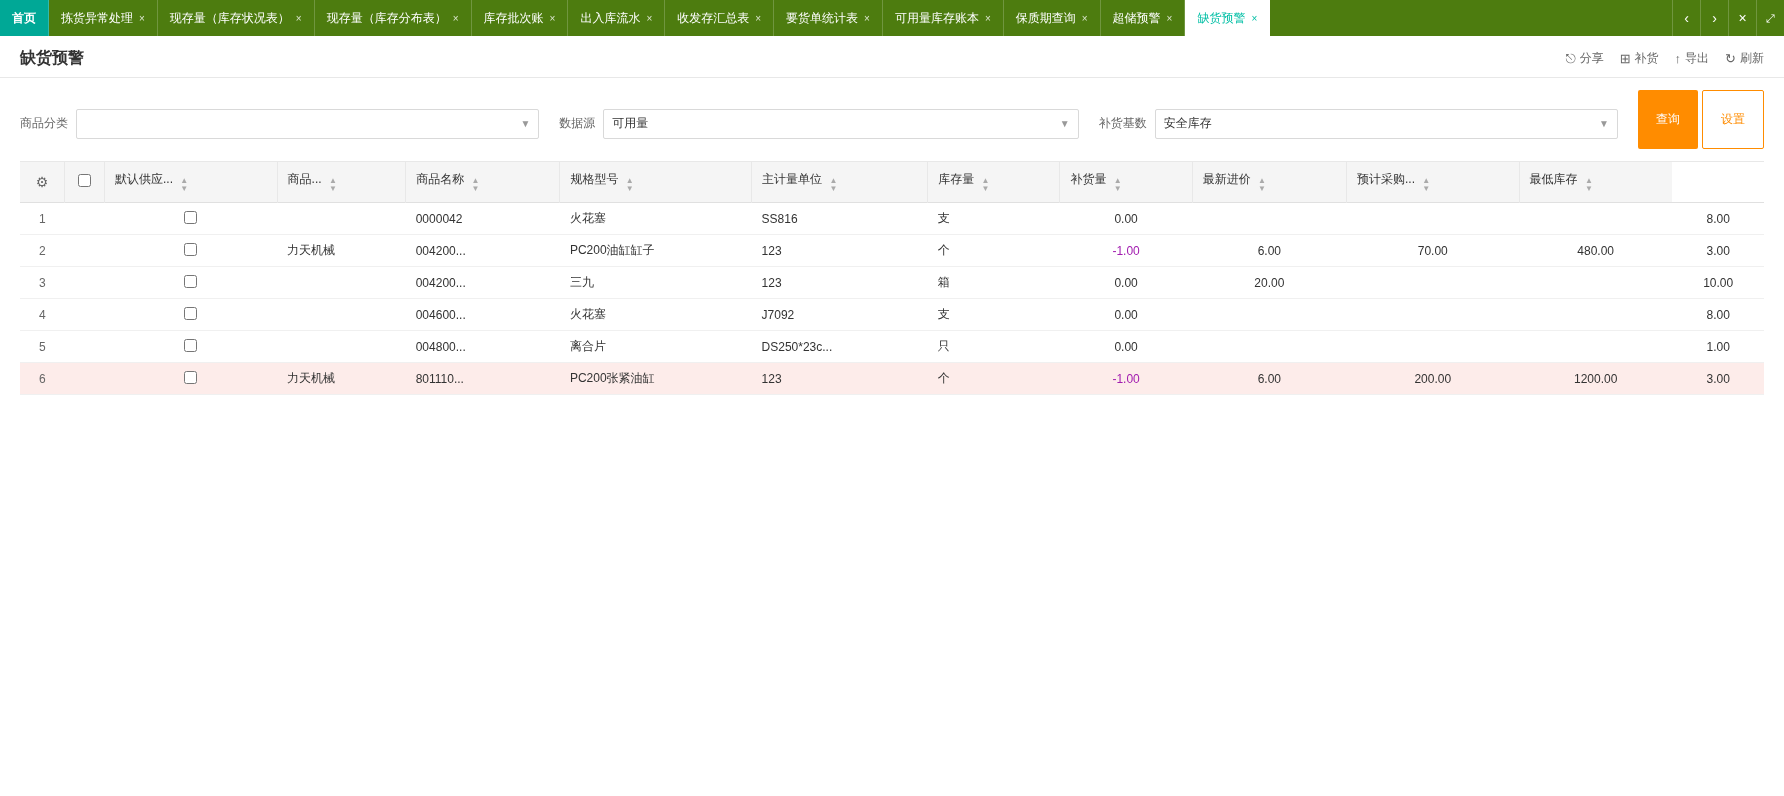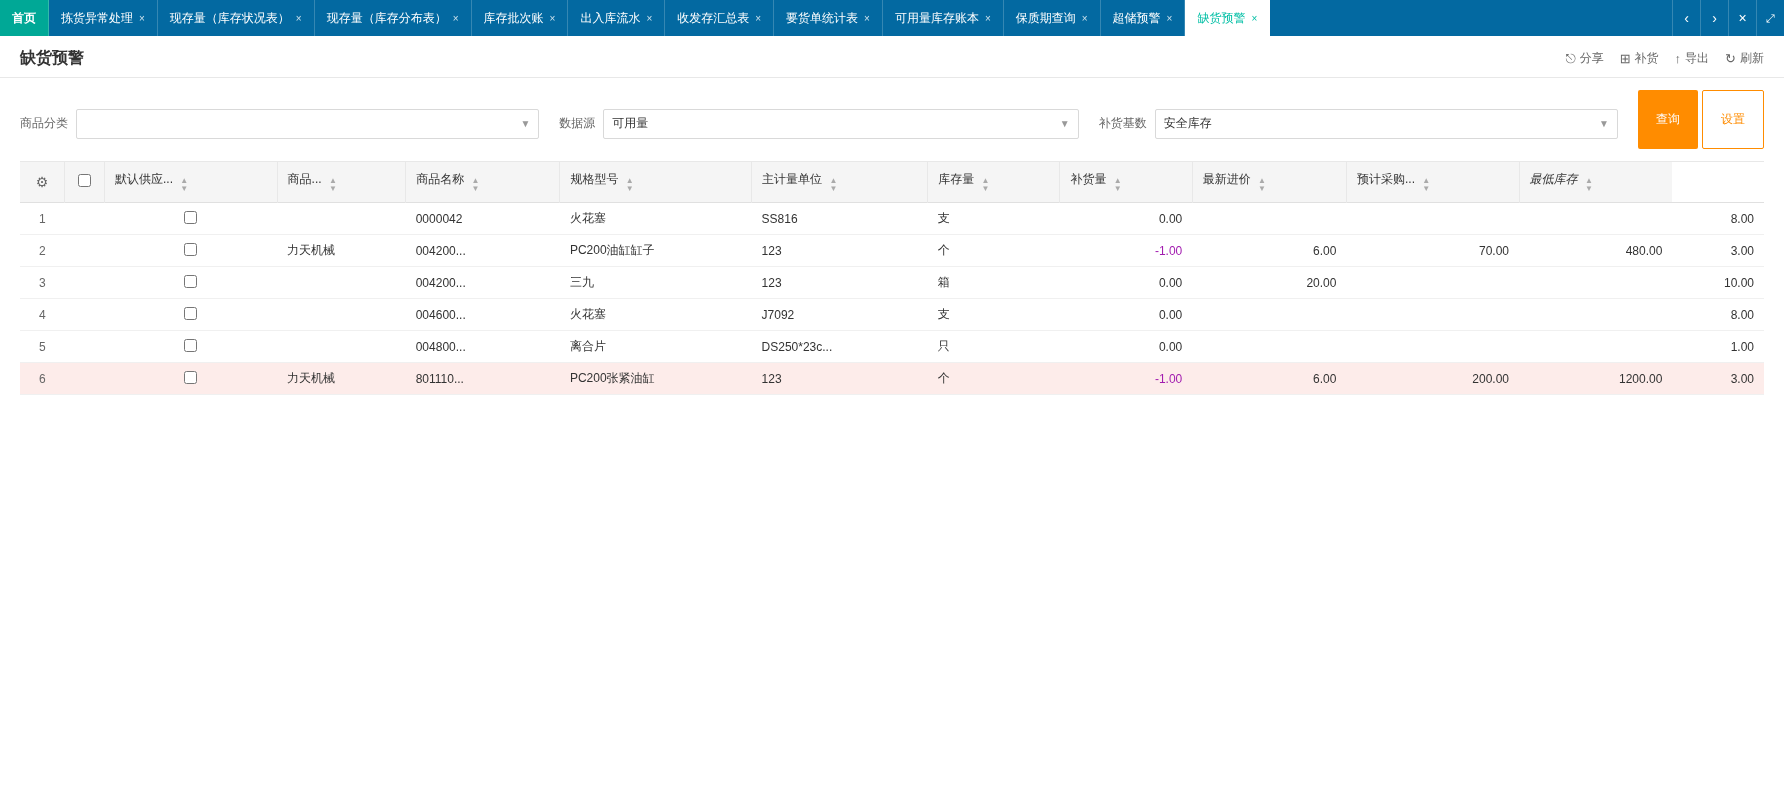--- a/index.html
+++ b/index.html
@@ -2,21 +2,21 @@
 <html><head>
   <meta charset="utf-8">
   <style>
     * { box-sizing: border-box; margin: 0; padding: 0; }
     body { font-family: "Microsoft YaHei", Arial, sans-serif; font-size: 12px; background: #f5f5f5; color: #333; overflow-x: hidden; }
 
     
     .top-nav {
       display: flex;
       align-items: center;
-      background: #0369a1;
+      background: #4d7c0f;
       height: 36px;
       overflow: hidden;
       position: relative;
     }
     .nav-tab {
       display: flex;
       align-items: center;
       height: 36px;
       padding: 0 12px;
       color: #fff;
@@ -164,30 +164,30 @@
     }
     thead th {
       padding: 8px 10px;
       text-align: left;
       color: #333;
       font-weight: normal;
       white-space: nowrap;
       border-right: 1px solid #e8e8e8;
       position: relative;
     }
-    thead th:last-child { border-right: none; font-style: italic; }
+    thead th:last-child { border-right: none; }
     thead th .sort-icons { display: inline-flex; flex-direction: column; margin-left: 4px; font-size: 8px; color: #aaa; line-height: 1; }
     tbody tr { border-bottom: 1px solid #f0f0f0; }
     tbody tr.highlighted { background: #fdecea; }
     tbody td {
       padding: 7px 10px;
       color: #333;
       white-space: nowrap;
     }
-    tbody td.num-cell { text-align: right; }
+    tbody td.num-cell { text-align: center; }
     .row-num { color: #666; text-align: center; }
     .cb-cell { text-align: center; }
     .gear-col { width: 40px; text-align: center; }
     .gear-icon-cell {
       width: 24px;
       height: 24px;
       display: flex;
       align-items: center;
       justify-content: center;
       cursor: pointer;

